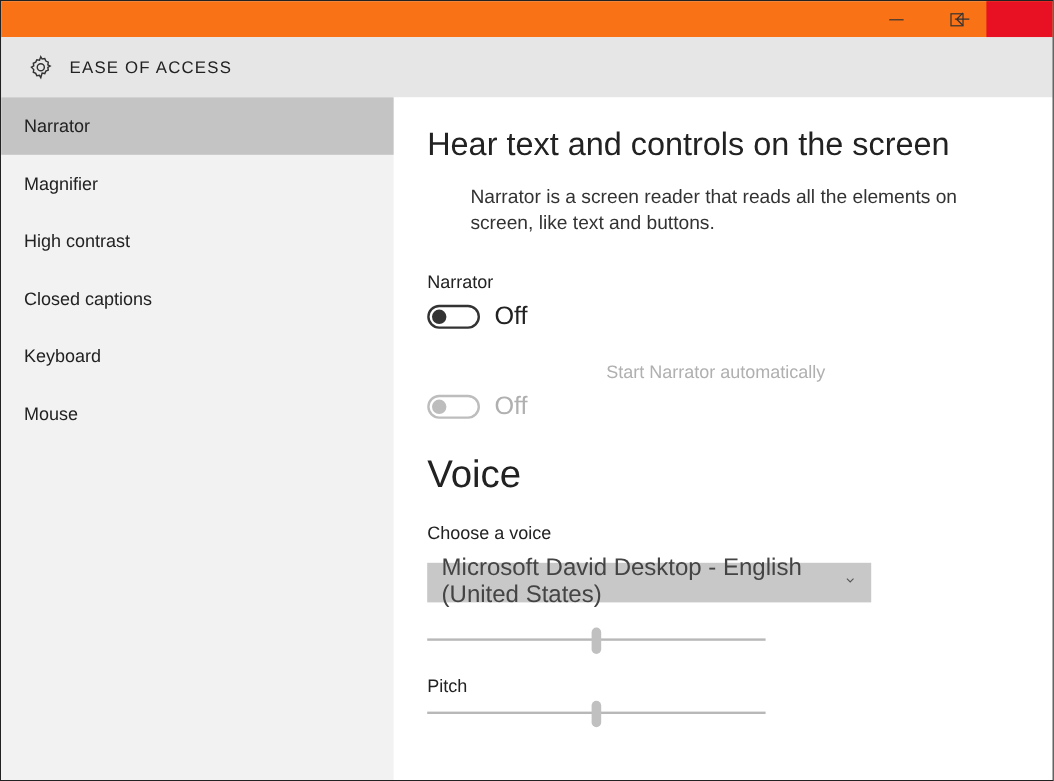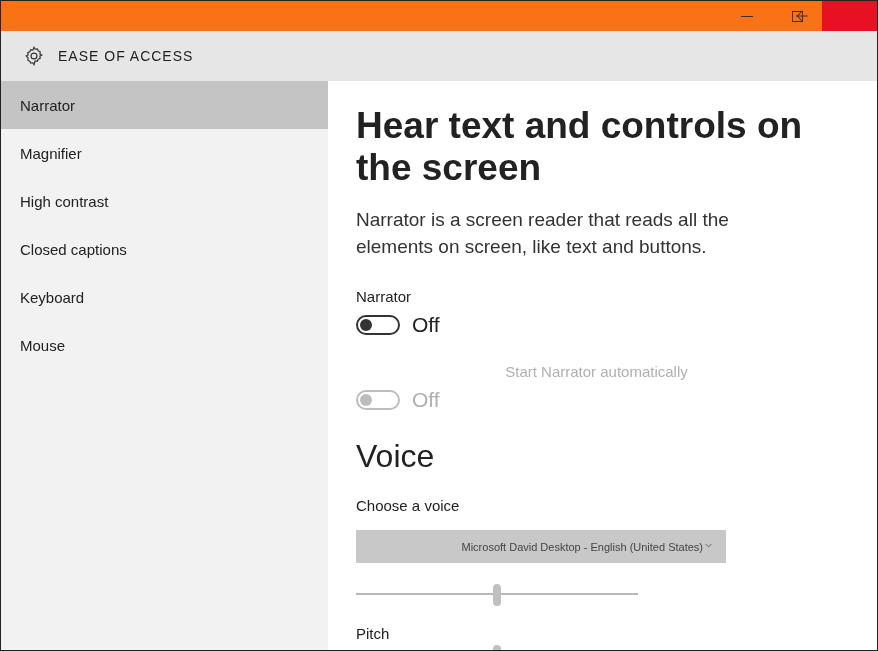--- a/index.html
+++ b/index.html
@@ -64,22 +64,22 @@
   .sidebar-item {
     height: 48px; display: flex; align-items: center;
     padding-left: 19px; font-size: 15px; color: #222;
   }
   .sidebar-item.selected { background: #c4c4c4; }
 
   .main {
     flex: 1; padding: 24px 40px 0 28px; overflow: hidden;
     color: #222;
   }
-  h1.section { font-size: 37px; font-weight: 700; margin-bottom: 18px; }
-  .desc { font-size: 19px; line-height: 1.4; color: #333; max-width: 440px; margin-bottom: 28px; }
+  h1.section { font-size: 27px; font-weight: 400; margin-bottom: 18px; }
+  .desc { font-size: 16px; line-height: 1.4; color: #333; max-width: 440px; margin-bottom: 28px; margin-left: 36px; }
 
   .setting-label { font-size: 15px; margin-bottom: 8px; }
   .setting-label.disabled { color: #b0b0b0; text-align: center; }
 
   .toggle-row { display: flex; align-items: center; margin-bottom: 26px; }
   .toggle {
     width: 44px; height: 20px; border-radius: 10px;
     border: 2px solid #333; position: relative; background: #fff;
   }
   .toggle .knob {
@@ -90,21 +90,21 @@
   .toggle.disabled .knob { background: #bdbdbd; }
   .toggle-text { margin-left: 12px; font-size: 21px; }
   .toggle-text.disabled { color: #b0b0b0; }
 
   h2.subsection { font-size: 32px; font-weight: 300; margin-top: 20px; margin-bottom: 22px; }
 
   .dropdown {
     width: 370px; height: 33px;
     background: #c8c8c8;
     display: flex; align-items: center; justify-content: flex-end;
-    padding: 0 12px; font-size: 11px; color: #444;
+    padding: 0 12px; font-size: 20px; color: #444;
   }
   .dropdown .chev { color: #666; font-size: 12px; }
 
   .slider-block { margin-top: 30px; }
   .slider-track {
     position: relative; width: 282px; height: 2px;
     background: #b8b8b8; margin-top: 12px;
   }
   .slider-thumb {
     position: absolute; top: -9px; left: 50%;

